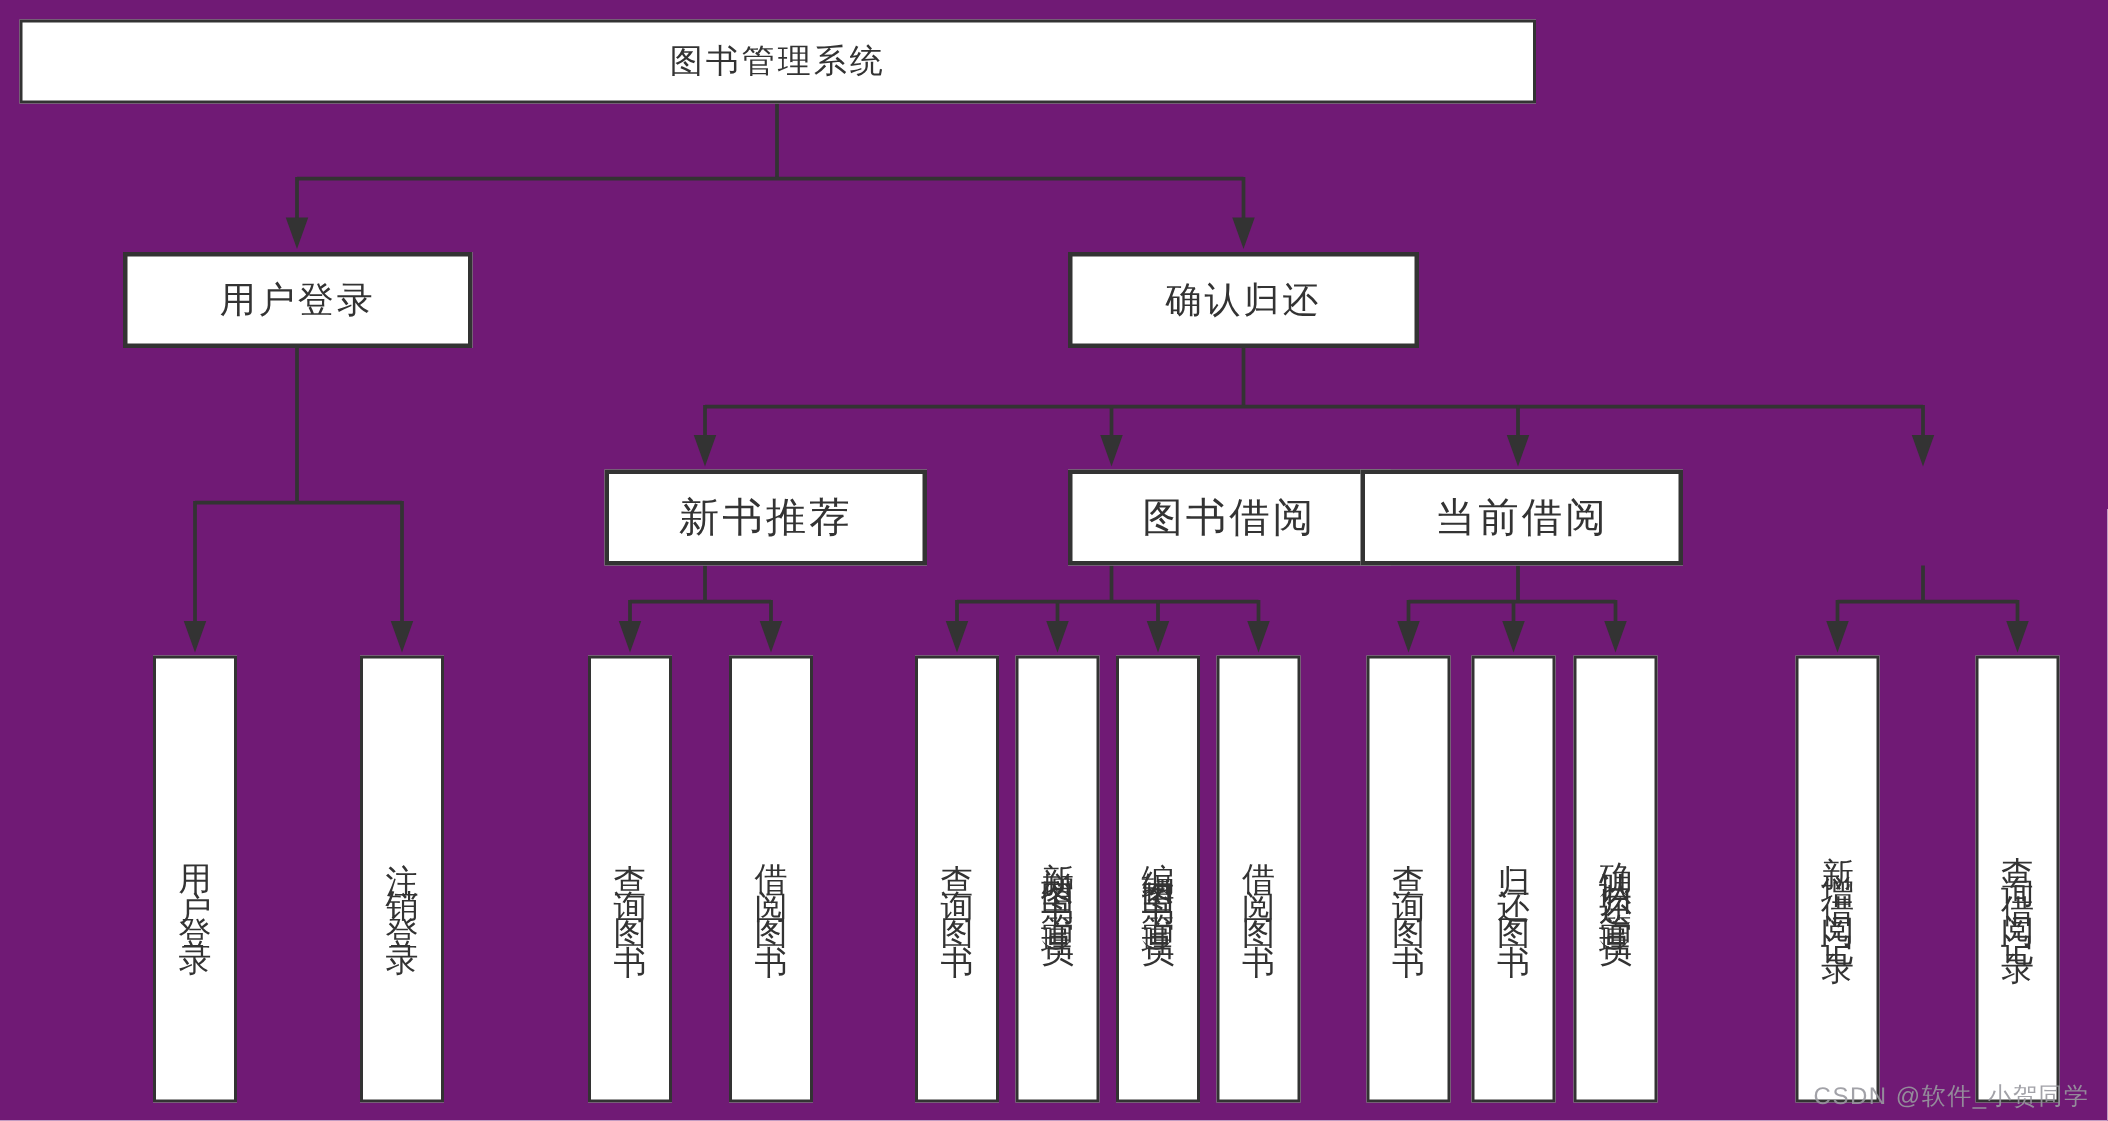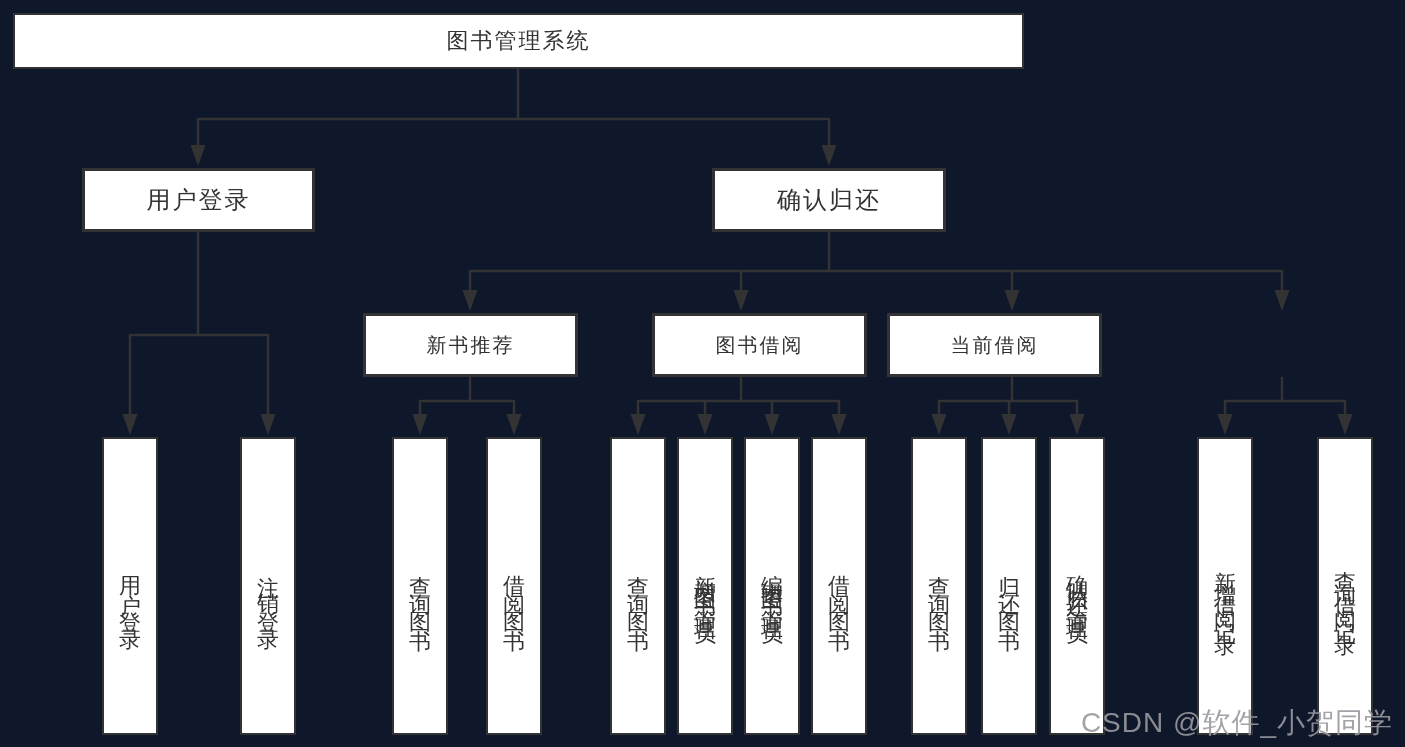--- a/index.html
+++ b/index.html
@@ -1,20 +1,20 @@
 <!DOCTYPE html>
 <html><head>
 <meta charset="utf-8">
 <style>
   html, body { margin: 0; padding: 0; background: #ffffff; }
   .canvas {
     position: relative;
     width: 1405px;
     height: 747px;
-    background: #0f172a;
+    background: #701a75;
     overflow: hidden;
     font-family: "Liberation Sans", sans-serif;
     color: #333333;
   }
   svg.connectors {
     position: absolute;
     left: 0; top: 0;
     width: 1405px; height: 747px;
   }
   svg.connectors line { stroke: #333333; stroke-width: 2.5; }
@@ -30,24 +30,24 @@
     text-align: center;
     letter-spacing: 2px;
   }
   .box.root {
     left: 13px; top: 13px; width: 1011px; height: 56px;
     border-width: 2px; font-size: 22px;
   }
   .box.lv2 { top: 168px; height: 64px; font-size: 24px; }
   .box.lv2.user-login { left: 82px;  width: 233px; }
   .box.lv2.book-mgmt  { left: 712px; width: 234px; }
-  .box.lv3 { top: 313px; height: 64px; width: 215px; font-size: 20px; }
+  .box.lv3 { top: 313px; height: 64px; width: 215px; font-size: 27px; margin-left: 40px; }
   .box.lv3.n0 { left: 363px; }
-  .box.lv3.n1 { left: 652px; }
-  .box.lv3.n2 { left: 887px; }
+  .box.lv3.n1 { left: 672px; }
+  .box.lv3.n2 { left: 867px; }
   .box.lv3.n3 { left: 1175px; }
   .box.leaf {
     top: 437px; height: 298px; width: 56px;
     border-width: 2.5px;
     font-size: 22px;
     writing-mode: vertical-rl;
     letter-spacing: 0;
   }
   .box.leaf span { display: block; }
   .leaf.sp-wide  span { letter-spacing: 18px; }
@@ -66,21 +66,21 @@
   .leaf.l8  { left: 811px; }
   .leaf.l9  { left: 911px; }
   .leaf.l10 { left: 981px; }
   .leaf.l11 { left: 1049px; }
   .leaf.l12 { left: 1197px; }
   .leaf.l13 { left: 1317px; }
   .watermark {
     position: absolute;
     right: 12px;
     bottom: 5px;
-    font-size: 28px;
+    font-size: 16px;
     letter-spacing: 1px;
     color: rgba(152, 152, 158, 0.9);
     z-index: 5;
     white-space: nowrap;
   }
 </style>
 </head>
 <body>
 
 <div class="canvas">

